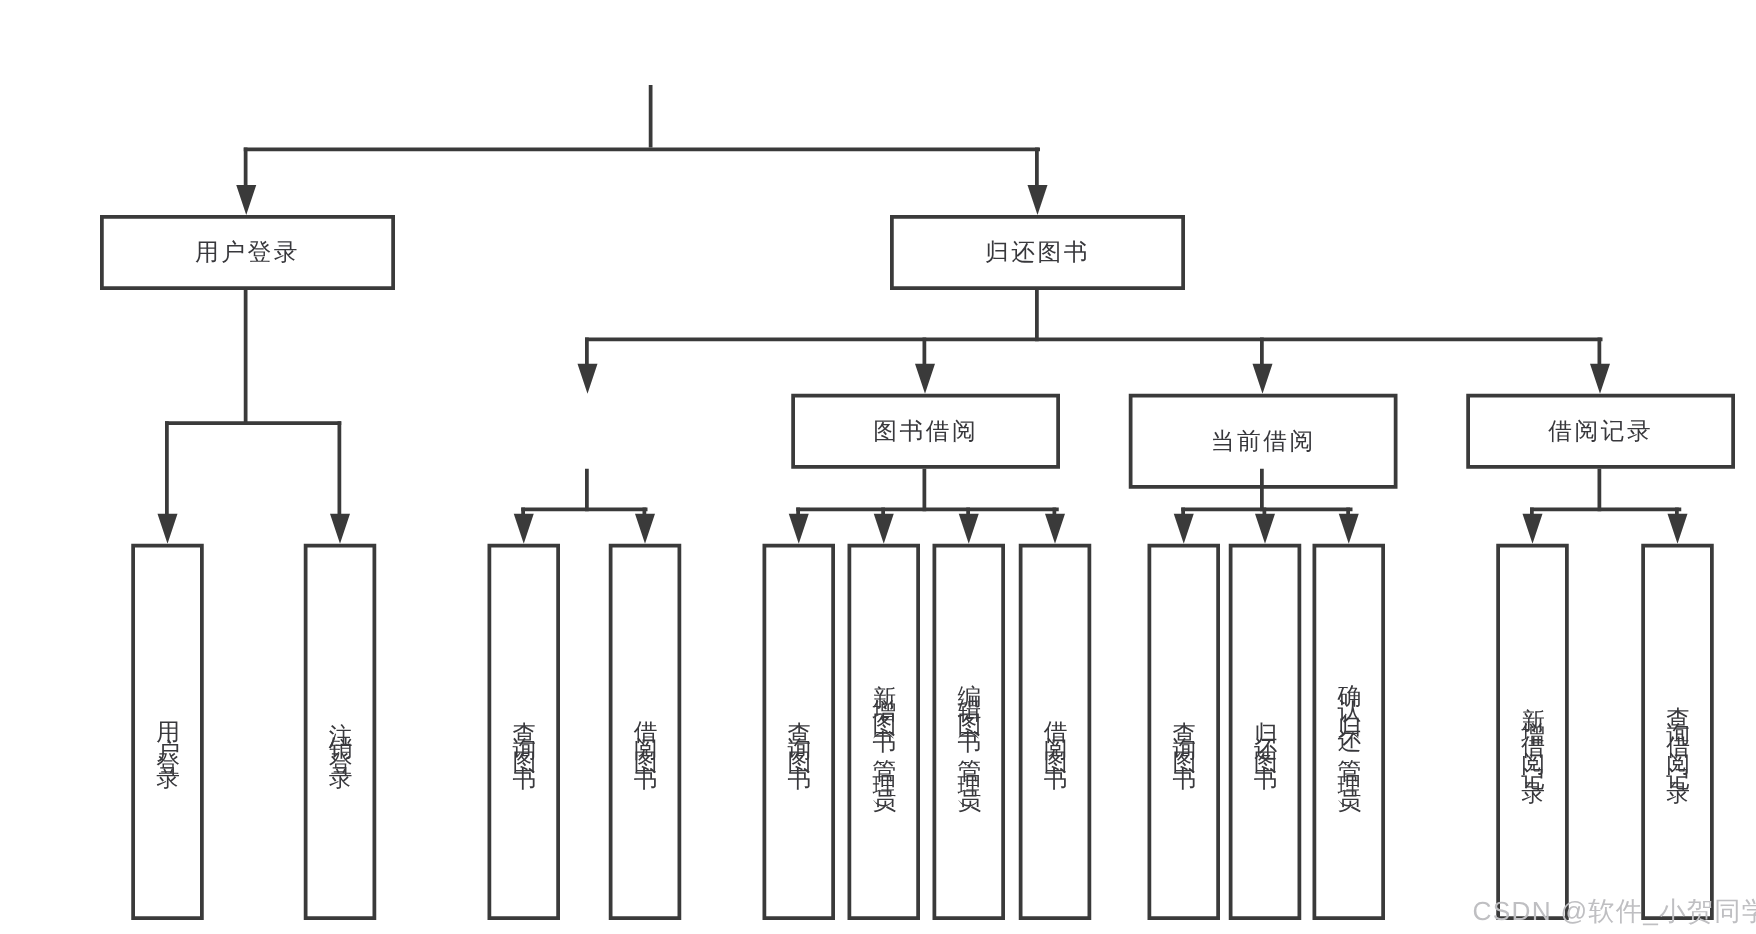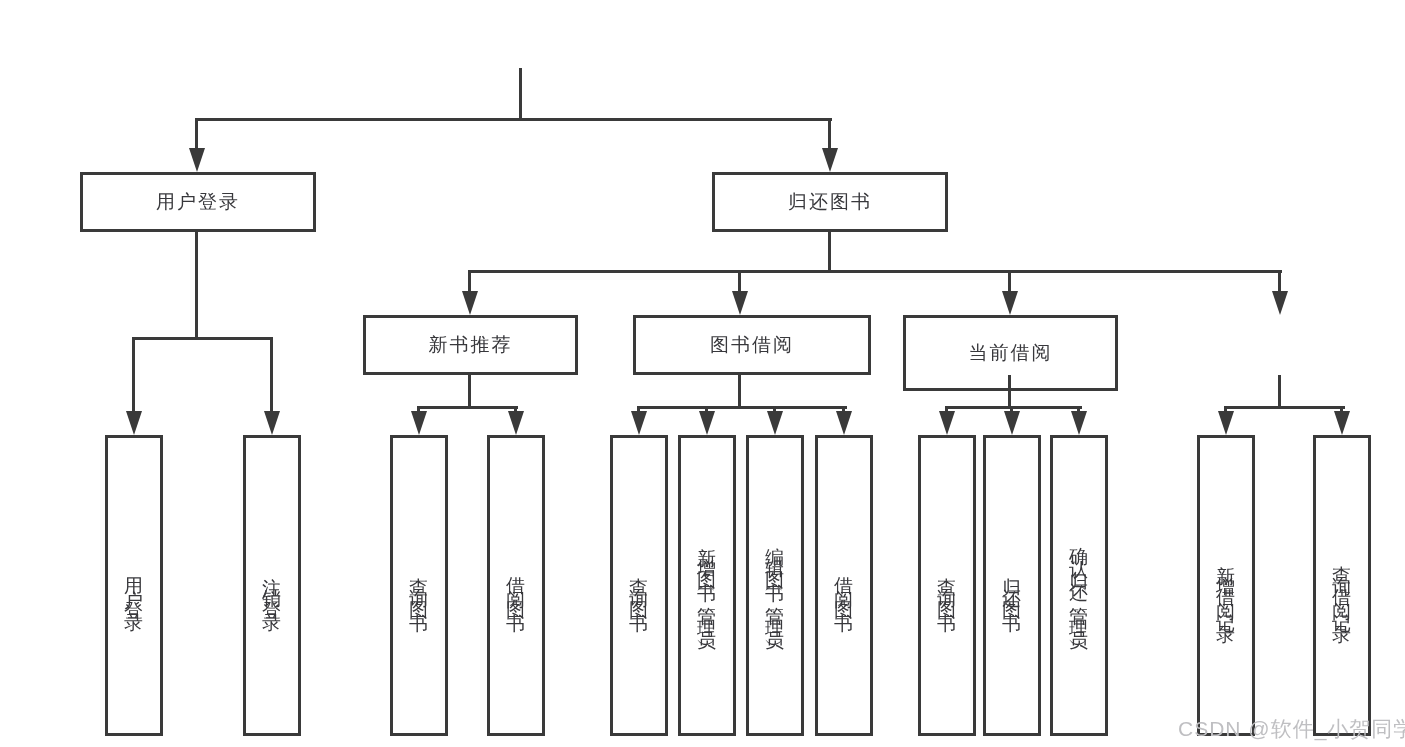--- a/index.html
+++ b/index.html
@@ -92,28 +92,28 @@
   <div class="h-line" style="left:468px; top:270px; width:814px;"></div>
   <div class="v-line" style="left:468px; top:270px; height:24px;"></div>
   <div class="arrow" style="left:462px; top:291px;"></div>
   <div class="v-line" style="left:738px; top:270px; height:24px;"></div>
   <div class="arrow" style="left:732px; top:291px;"></div>
   <div class="v-line" style="left:1008px; top:270px; height:24px;"></div>
   <div class="arrow" style="left:1002px; top:291px;"></div>
   <div class="v-line" style="left:1278px; top:270px; height:24px;"></div>
   <div class="arrow" style="left:1272px; top:291px;"></div>
 
-  <div class="node" style="left:363px; top:315px; width:215px; height:60px;">
-    <span class="hlabel">新书推荐</span>
-  </div>
-  <div class="node" style="left:633px; top:315px; width:238px; height:60px;">
+  <div class="node" style="left:633px; top:315px; width:215px; height:60px;">
     <span class="hlabel">图书借阅</span>
   </div>
   <div class="node" style="left:903px; top:315px; width:215px; height:76px;">
     <span class="hlabel">当前借阅</span>
+  </div>
+  <div class="node" style="left:1173px; top:315px; width:215px; height:60px;">
+    <span class="hlabel">借阅记录</span>
   </div>
 
   <div class="v-line" style="left:468px; top:375px; height:34px;"></div>
   <div class="h-line" style="left:417px; top:406px; width:101px;"></div>
   <div class="v-line" style="left:417px; top:406px; height:8px;"></div>
   <div class="arrow" style="left:411px; top:411px;"></div>
   <div class="v-line" style="left:514px; top:406px; height:8px;"></div>
   <div class="arrow" style="left:508px; top:411px;"></div>
 
   <div class="v-line" style="left:738px; top:375px; height:34px;"></div>

